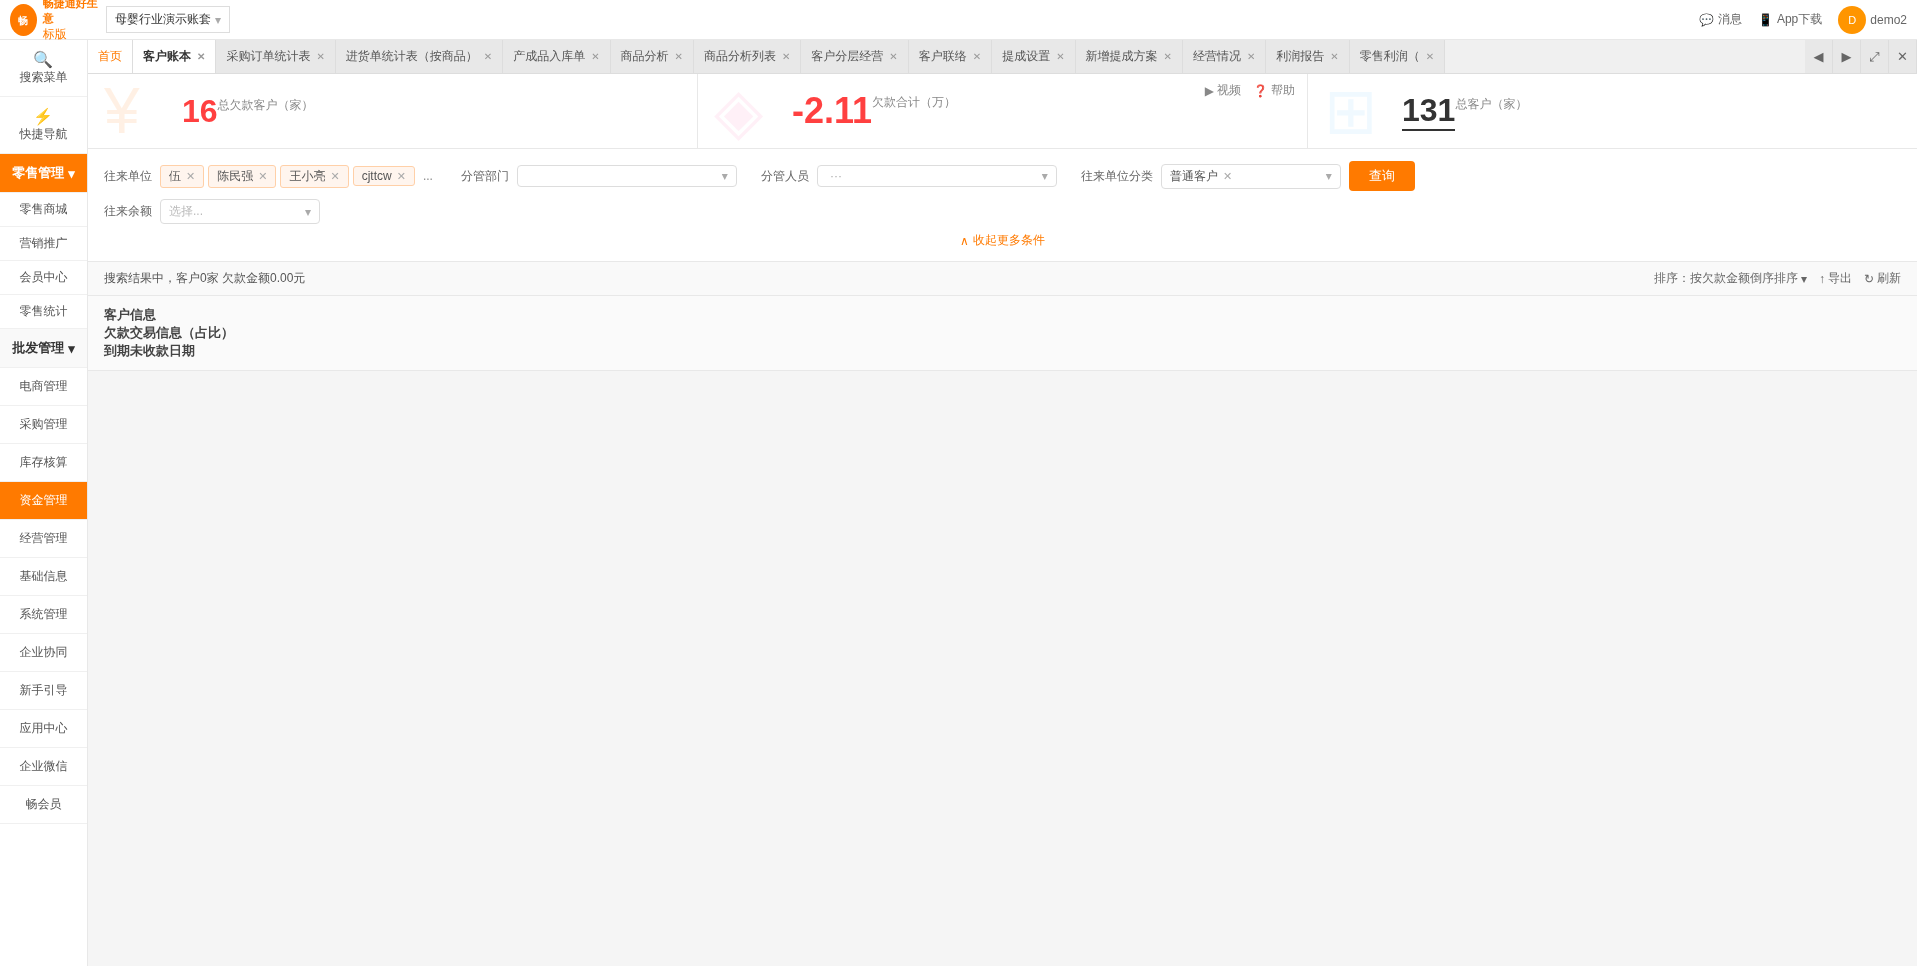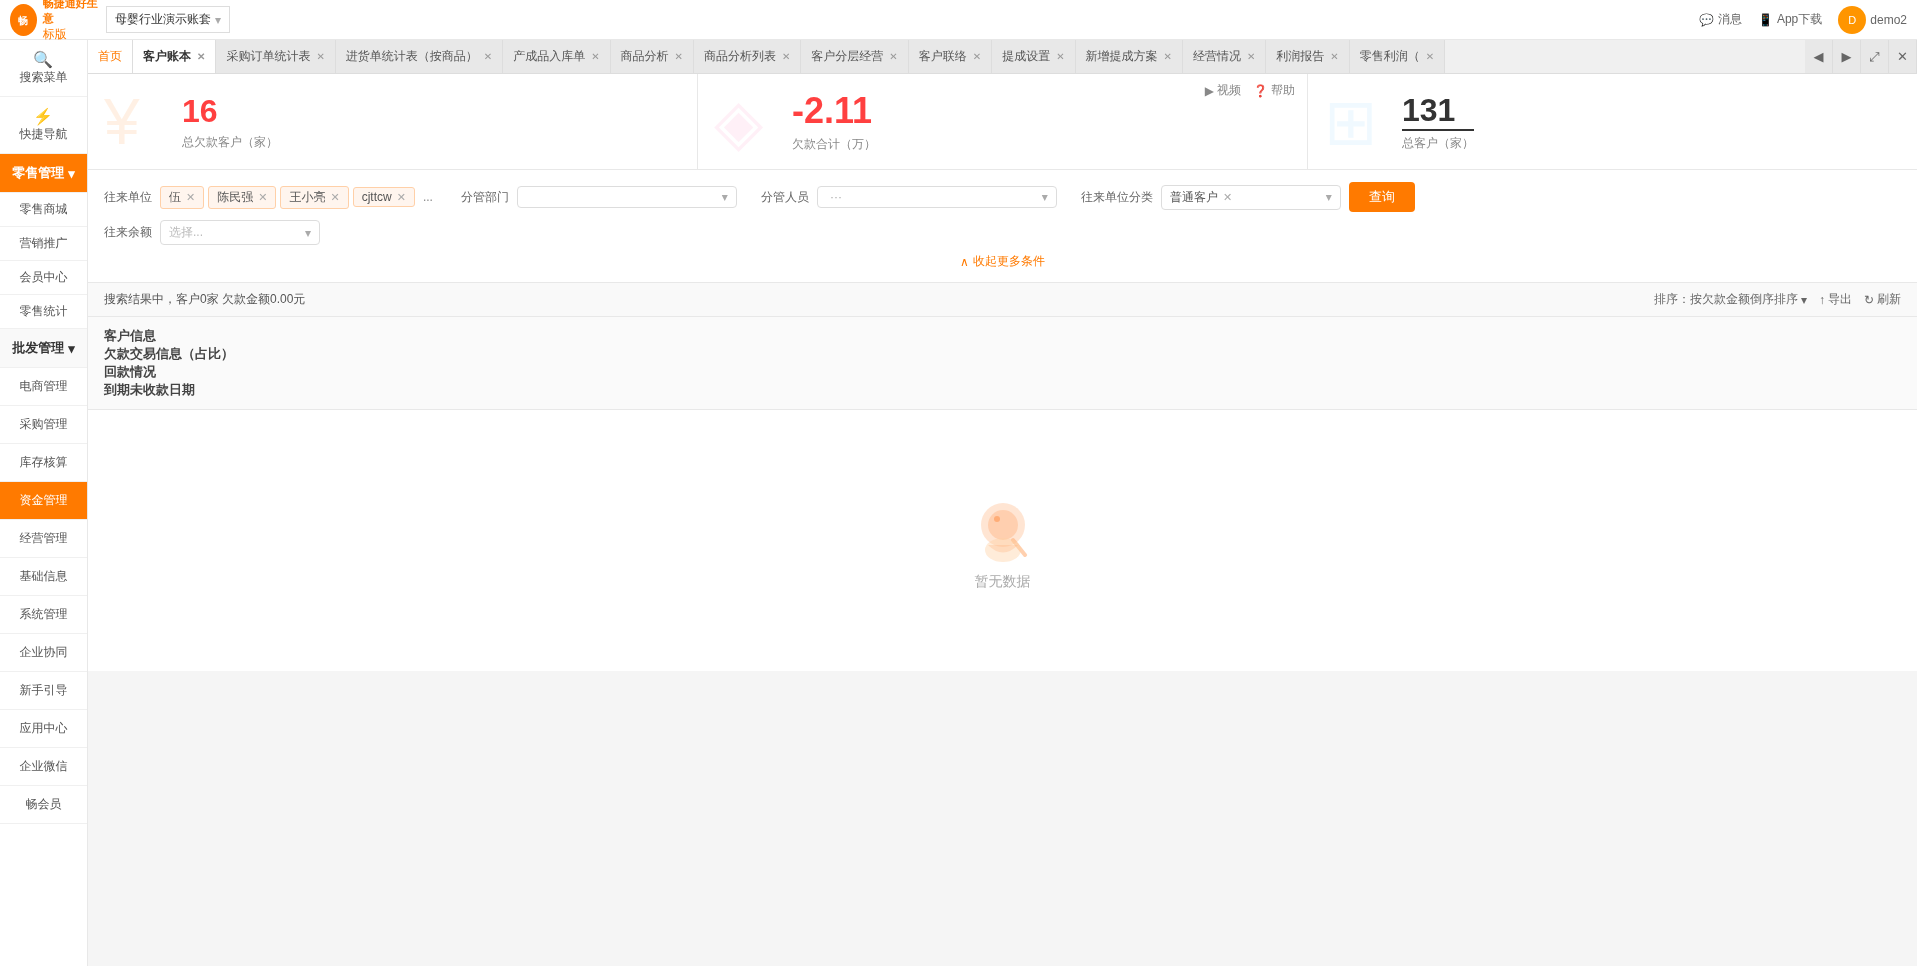--- a/index.html
+++ b/index.html
@@ -103,21 +103,21 @@
       align-items: center;
       gap: 16px;
       border-right: 1px solid #e8e8e8;
       position: relative;
     }
     .stat-card:last-child { border-right: none; }
     .stat-value { font-size: 32px; font-weight: bold; color: #ff4040; }
     .stat-value.negative { color: #ff4040; }
     .stat-value.dark { color: #333; border-bottom: 2px solid #333; cursor: pointer; }
     .stat-label { font-size: 12px; color: #888; margin-top: 4px; }
-    .stat-info { display: flex; flex-direction: column; }
+    .stat-info { display: flex; flex-direction: row; }
     .stat-top-right { position: absolute; top: 8px; right: 12px; display: flex; gap: 12px; font-size: 12px; color: #888; }
     .stat-top-right span { cursor: pointer; display: flex; align-items: center; gap: 3px; }
 
     
     .filters-area {
       background: #fff;
       padding: 12px 16px;
       border-bottom: 1px solid #e8e8e8;
     }
     .filter-row { display: flex; align-items: center; gap: 8px; flex-wrap: wrap; margin-bottom: 8px; }
@@ -439,36 +439,20 @@
             <span>↻</span>
             <span>刷新</span>
           </span>
         </div>
       </div>
 
       <div class="table-area">
         <div class="table-header">
           <div class="table-col-1">客户信息</div>
           <div class="table-col-2">欠款交易信息（占比）</div>
-          <div class="table-col-3">回款情况</div>
           <div class="table-col-4">到期未收款日期</div>
         </div>
 
-        <div class="empty-state">
-          <div>
-            <svg width="100" height="80" viewBox="0 0 100 80" fill="none" xmlns="http://www.w3.org/2000/svg">
-
-              <circle cx="50" cy="35" r="22" fill="#ffcca8" opacity="0.5"></circle>
-              <circle cx="50" cy="35" r="15" fill="#ffb07a" opacity="0.4"></circle>
-              <circle cx="44" cy="29" r="3" fill="#ff8c40" opacity="0.5"></circle>
-              <path d="M60 50 L72 65" stroke="#ffb07a" stroke-width="4" stroke-linecap="round" opacity="0.6"></path>
-
-              <ellipse cx="50" cy="60" rx="18" ry="12" fill="#ffd0a0" opacity="0.4"></ellipse>
-              <path d="M35 55 Q50 70 65 55" fill="#ffb07a" opacity="0.3"></path>
-            </svg>
-          </div>
-          <span>暂无数据</span>
-        </div>
       </div>
 
     </div>
   </div>
 </div>
 
 </body></html>

